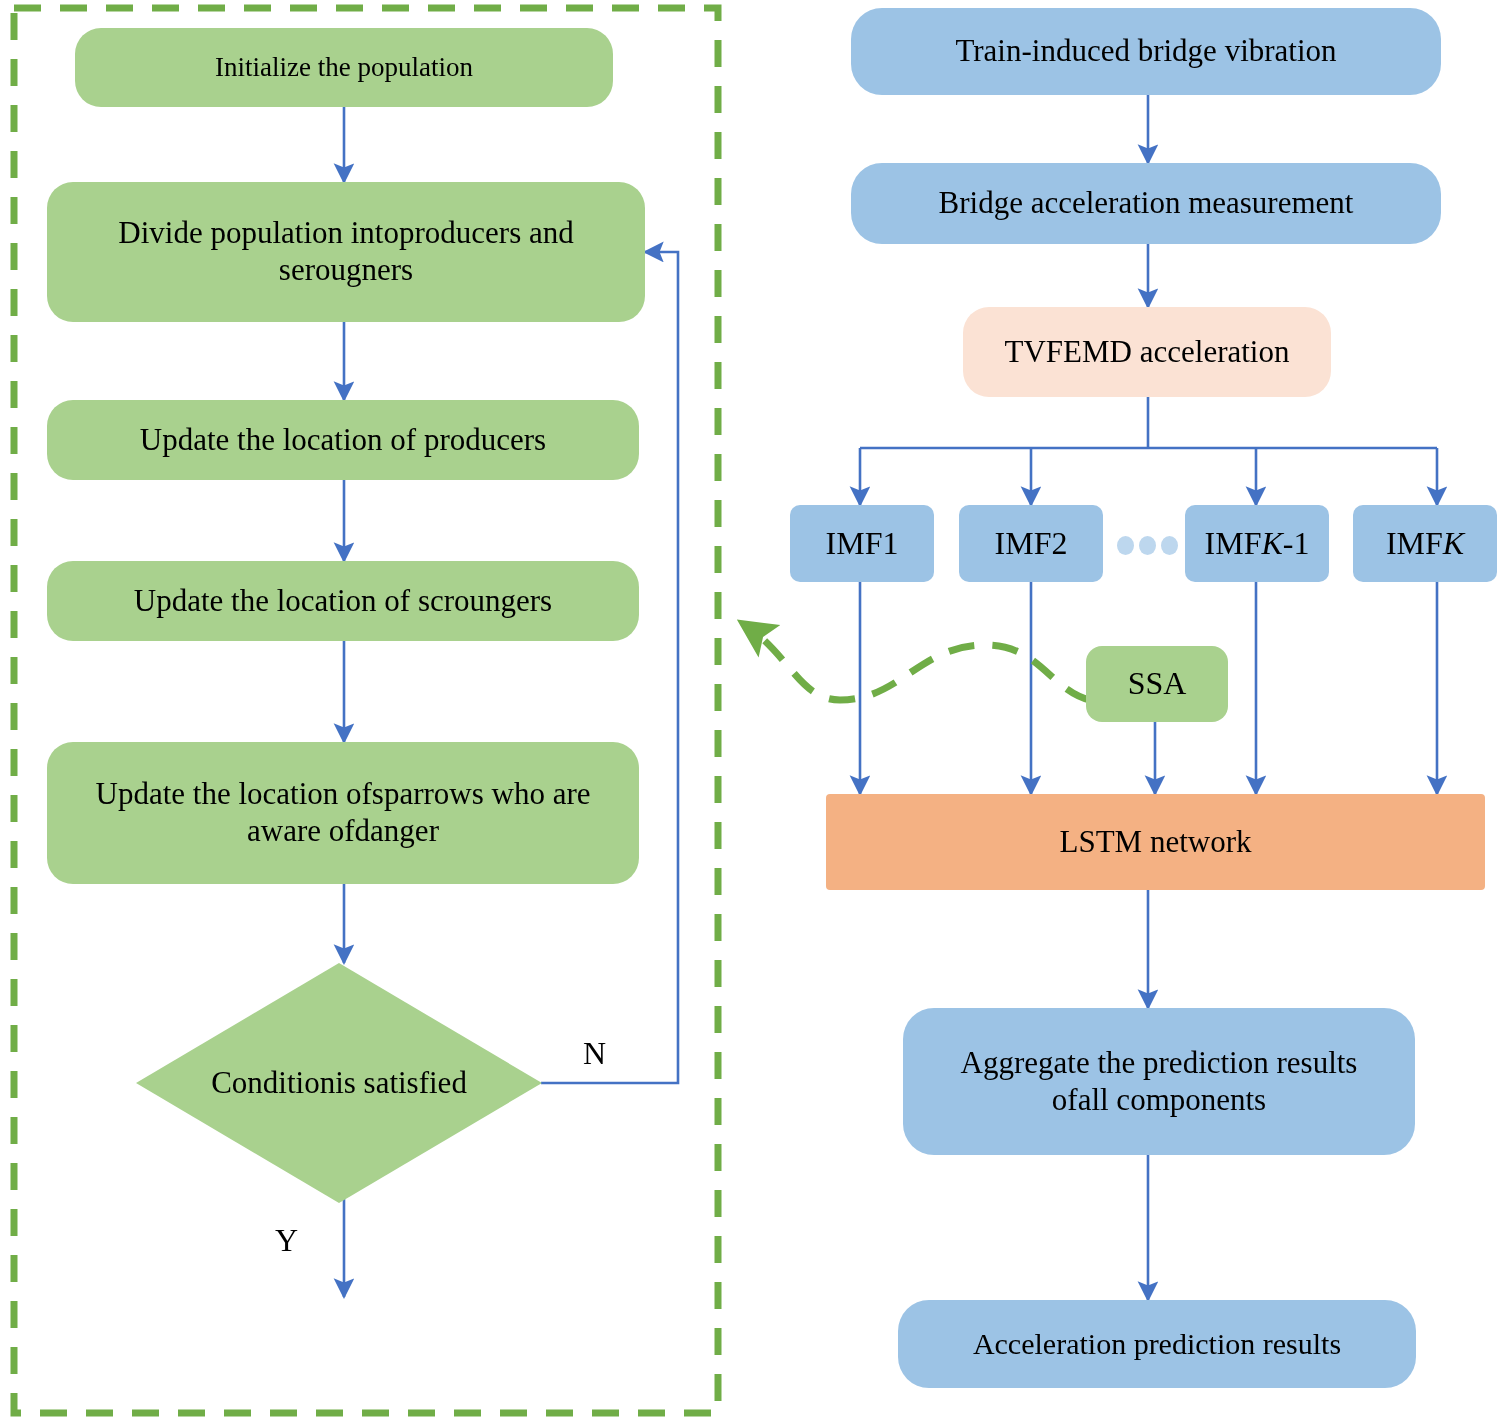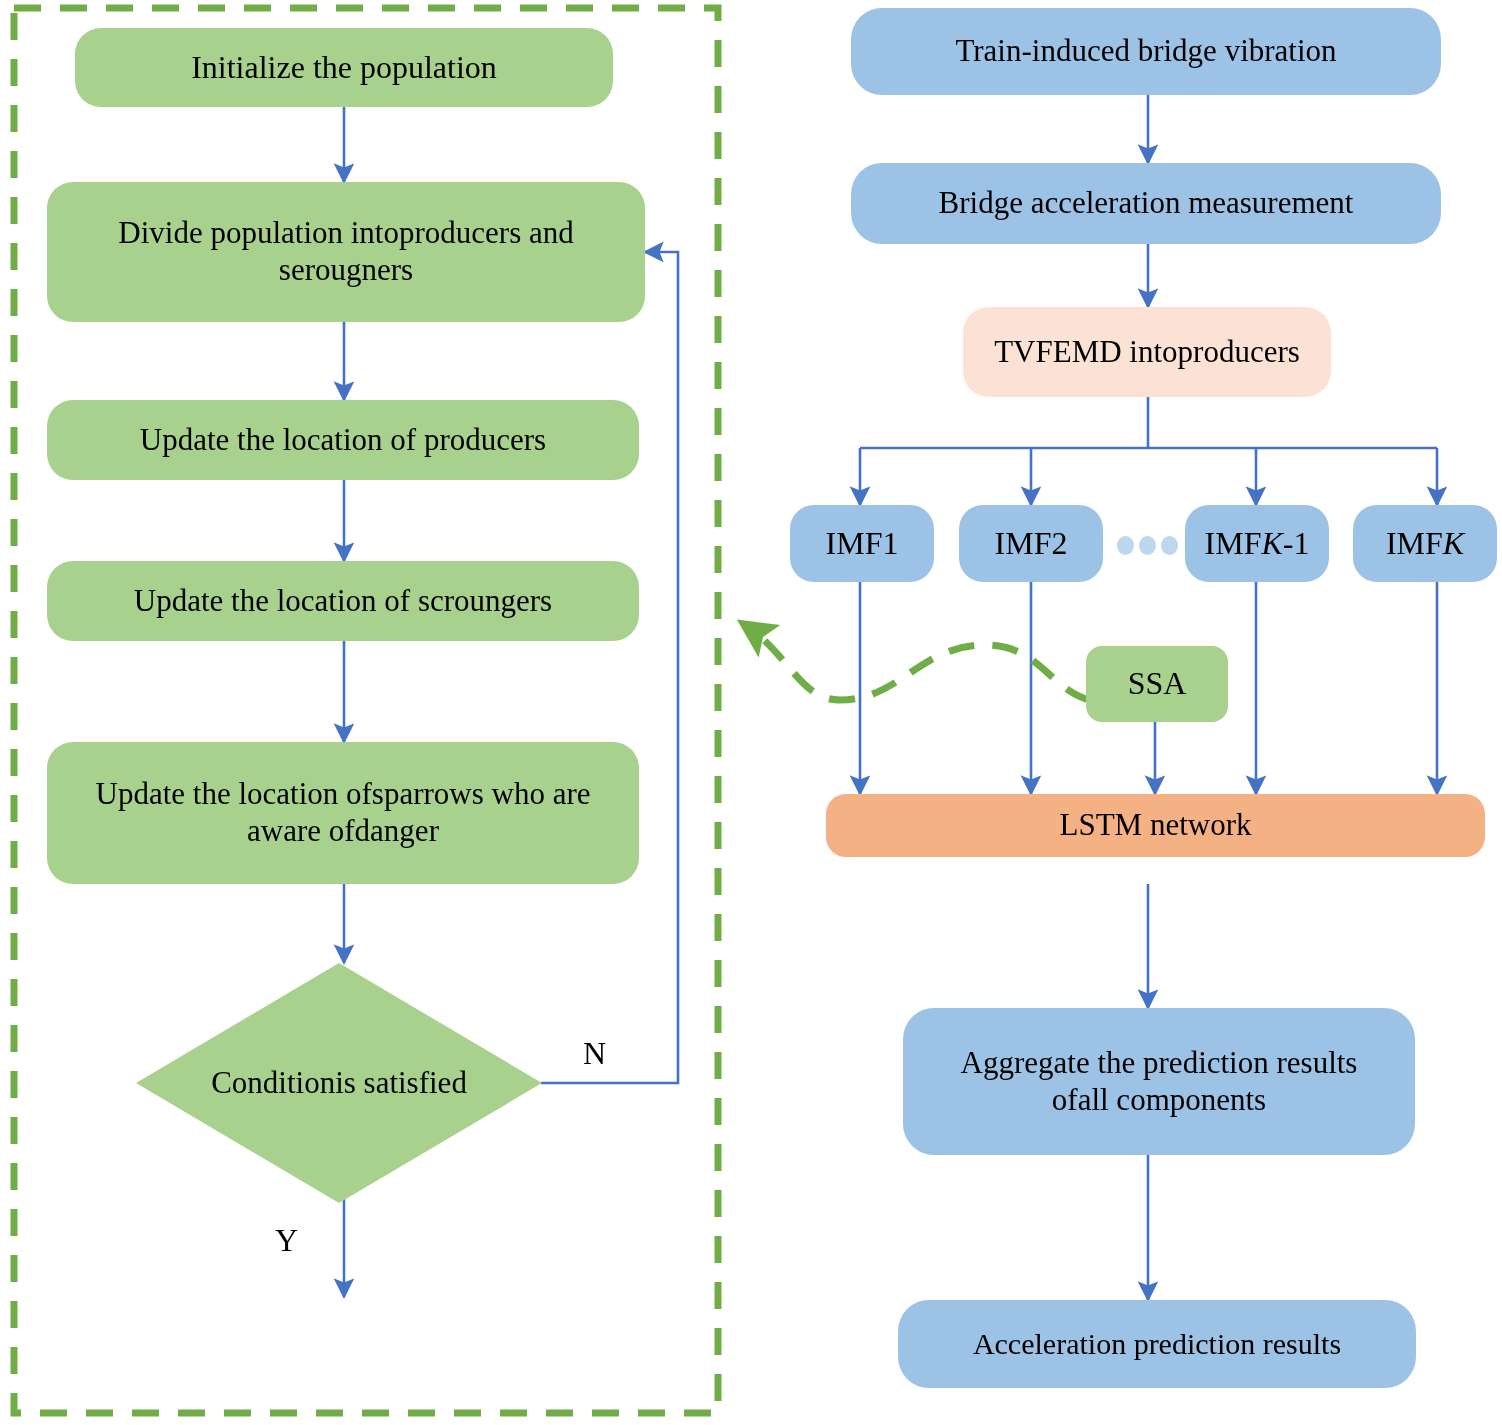--- a/index.html
+++ b/index.html
@@ -15,21 +15,21 @@
     color:#000;
     font-family:"Liberation Serif","DejaVu Serif",serif;
     line-height:1.18;
     box-sizing:border-box;
   }
   .green{background:#a9d18e;border-radius:26px;}
   .blue{background:#9cc3e5;border-radius:31px;}
   .peach{background:#fbe2d4;border-radius:26px;}
   .orange{background:#f4b183;border-radius:26px;}
 
-  .imf{background:#9cc3e5;border-radius:24px;}
+  .imf{background:#9cc3e5;border-radius:10px;}
 
   .diamond-wrap{position:absolute;}
   .diamond-shape{position:absolute;left:0;top:0;width:100%;height:100%;
     background:#a9d18e;
     clip-path:polygon(50% 0%,100% 50%,50% 100%,0% 50%);}
   .diamond-label{position:absolute;left:0;top:0;width:100%;height:100%;
     display:flex;align-items:center;justify-content:center;color:#000;}
 
   .edge-label{position:absolute;color:#000;font-family:"Liberation Serif","DejaVu Serif",serif;}
 
@@ -87,21 +87,21 @@
       <line x1="860" y1="582" x2="860" y2="794"></line>
       <line x1="1031" y1="582" x2="1031" y2="794"></line>
       <line x1="1256" y1="582" x2="1256" y2="794"></line>
       <line x1="1437" y1="582" x2="1437" y2="794"></line>
       <line x1="1155" y1="722" x2="1155" y2="794"></line>
     </g>
 
     <path d="M1090 700 C 1050 690, 1040 645, 985 645 C 920 645, 900 700, 840 700 C 800 700, 790 655, 745 625" stroke="#70ad47" stroke-width="7" fill="none" stroke-dasharray="26 18" stroke-linecap="butt" marker-end="url(#ah-green)"></path>
   </svg>
 
-  <div class="node green" style="left:75px; top:28px; width:538px; height:79px; font-size:32px;">
+  <div class="node green" style="left:75px; top:28px; width:538px; height:79px; font-size:27px;">
     <span>Initialize the population</span>
   </div>
 
   <div class="node green" style="left:47px; top:182px; width:598px; height:140px; font-size:31px; padding:12px 22px;">
     <span>Divide population intoproducers and serougners</span>
   </div>
 
   <div class="node green" style="left:47px; top:400px; width:592px; height:80px; font-size:31px;">
     <span>Update the location of producers</span>
   </div>
@@ -132,21 +132,21 @@
 
   <div class="node blue" style="left:851px; top:8px; width:590px; height:87px; font-size:31px;">
     <span>Train-induced bridge vibration</span>
   </div>
 
   <div class="node blue" style="left:851px; top:163px; width:590px; height:81px; font-size:31px;">
     <span>Bridge  acceleration measurement</span>
   </div>
 
   <div class="node peach" style="left:963px; top:307px; width:368px; height:90px; font-size:31px; padding:0 30px;">
-    <span>TVFEMD intoproducers</span>
+    <span>TVFEMD acceleration</span>
   </div>
 
   <div class="node imf" style="left:790px; top:505px; width:144px; height:77px; font-size:32px;">
     <span>IMF</span>
       <span class="ital"></span>
       <span>1</span>
   </div>
 
   <div class="node imf" style="left:959px; top:505px; width:144px; height:77px; font-size:32px;">
     <span>IMF</span>
@@ -169,21 +169,21 @@
   <div class="node imf" style="left:1353px; top:505px; width:144px; height:77px; font-size:32px;">
     <span>IMF</span>
       <span class="ital">K</span>
       <span></span>
   </div>
 
   <div class="node green" style="left:1086px; top:646px; width:142px; height:76px; font-size:32px; border-radius:16px;">
     <span>SSA</span>
   </div>
 
-  <div class="node orange" style="left:826px; top:794px; width:659px; height:63px; font-size:31px; border-radius:20px;">
+  <div class="node orange" style="left:826px; top:794px; width:659px; height:96px; font-size:31px; border-radius:4px;">
     <span>LSTM network</span>
   </div>
 
   <div class="node blue" style="left:903px; top:1008px; width:512px; height:147px; font-size:31px; padding:0 30px;">
     <span>Aggregate the prediction results ofall components</span>
   </div>
 
   <div class="node blue" style="left:898px; top:1300px; width:518px; height:88px; font-size:30px;">
     <span>Acceleration prediction results</span>
   </div>

